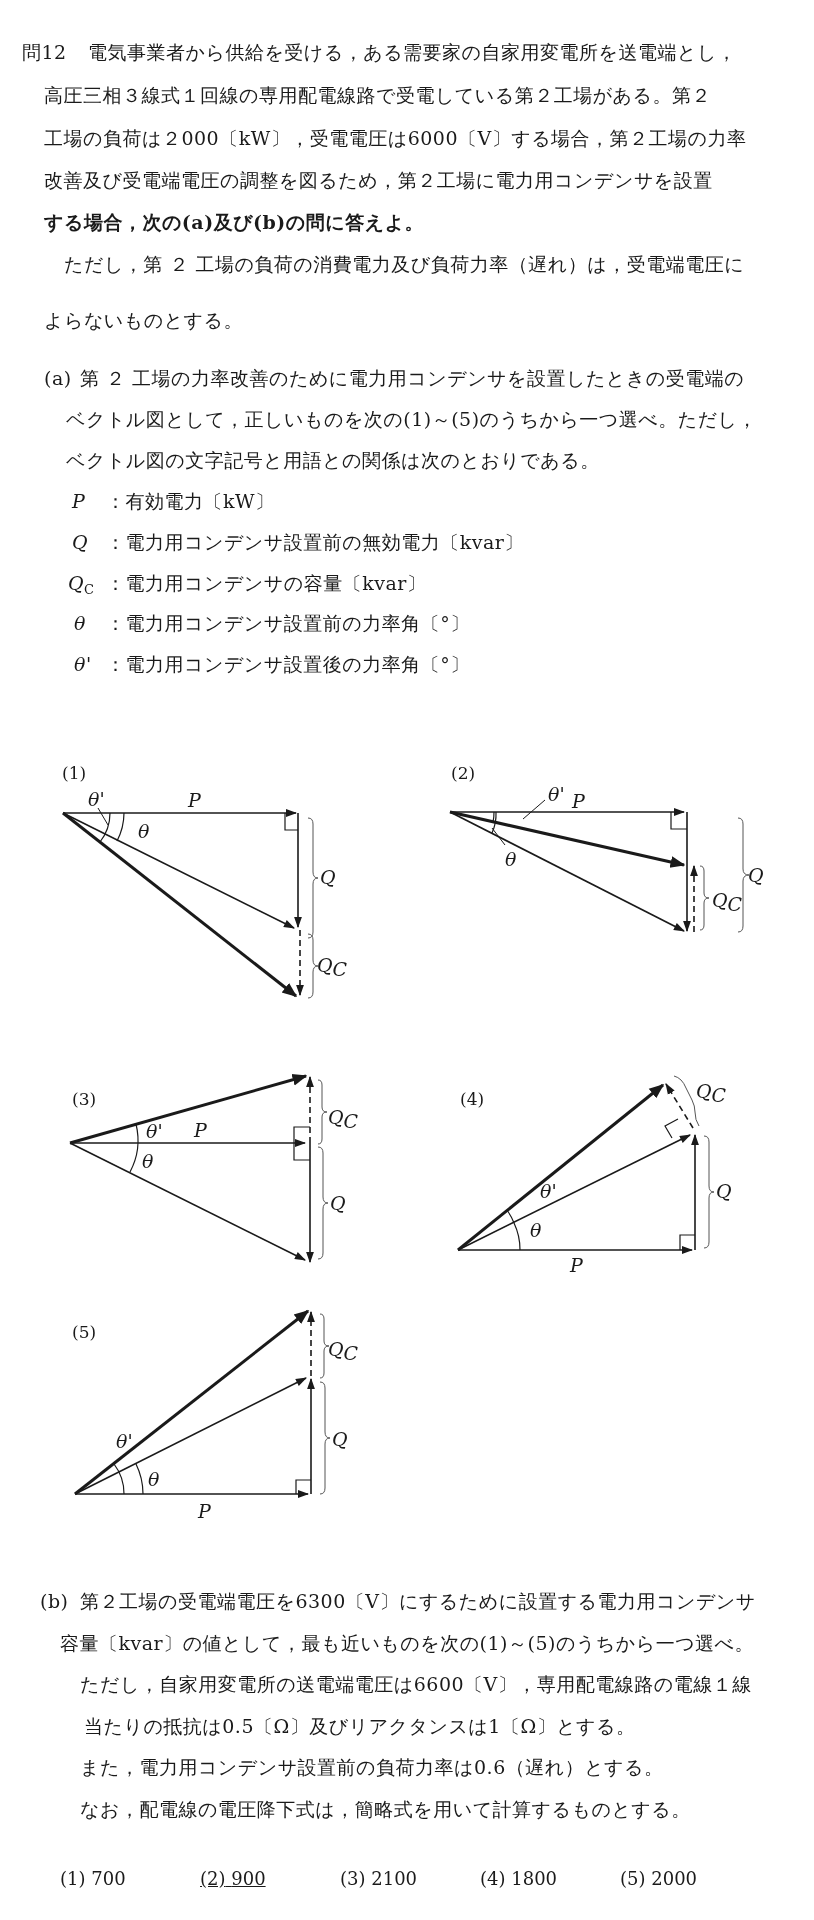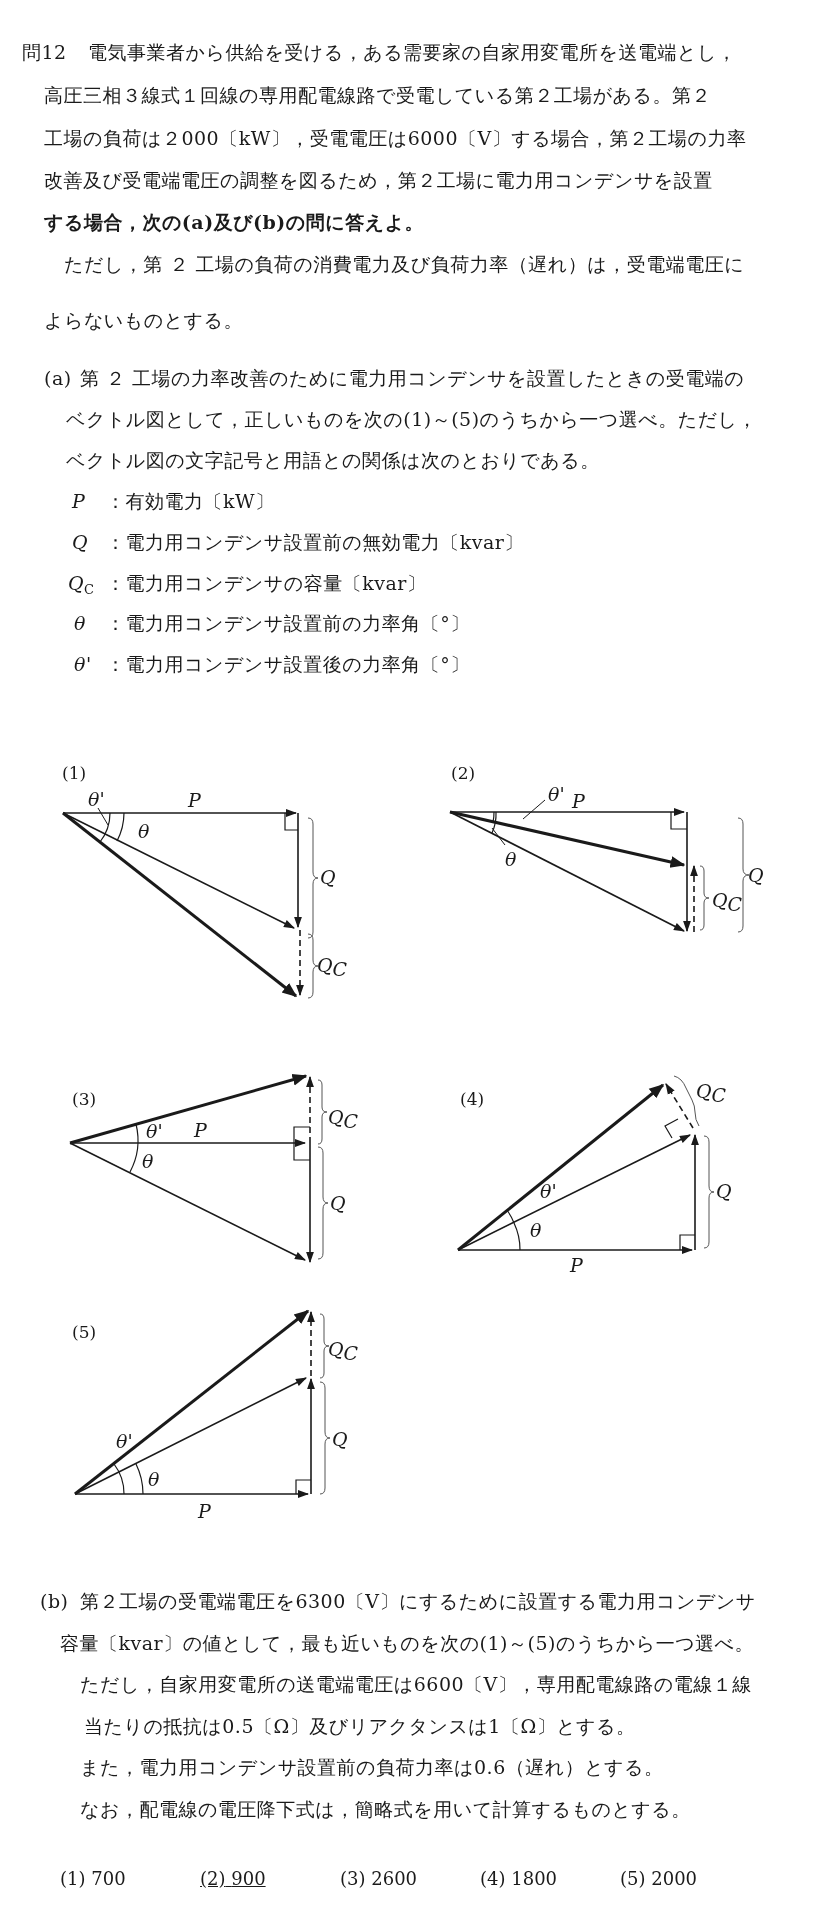--- a/index.html
+++ b/index.html
@@ -168,21 +168,21 @@
   <div class="choice" style="left:0px;">
     <span>(1)</span>
     <span>700</span>
   </div>
   <div class="choice" style="left:140px;text-decoration:underline;">
     <span>(2)</span>
     <span>900</span>
   </div>
   <div class="choice" style="left:280px;">
     <span>(3)</span>
-    <span>2600</span>
+    <span>2100</span>
   </div>
   <div class="choice" style="left:420px;">
     <span>(4)</span>
     <span>1800</span>
   </div>
   <div class="choice" style="left:560px;">
     <span>(5)</span>
     <span>2000</span>
   </div>
 </div>

